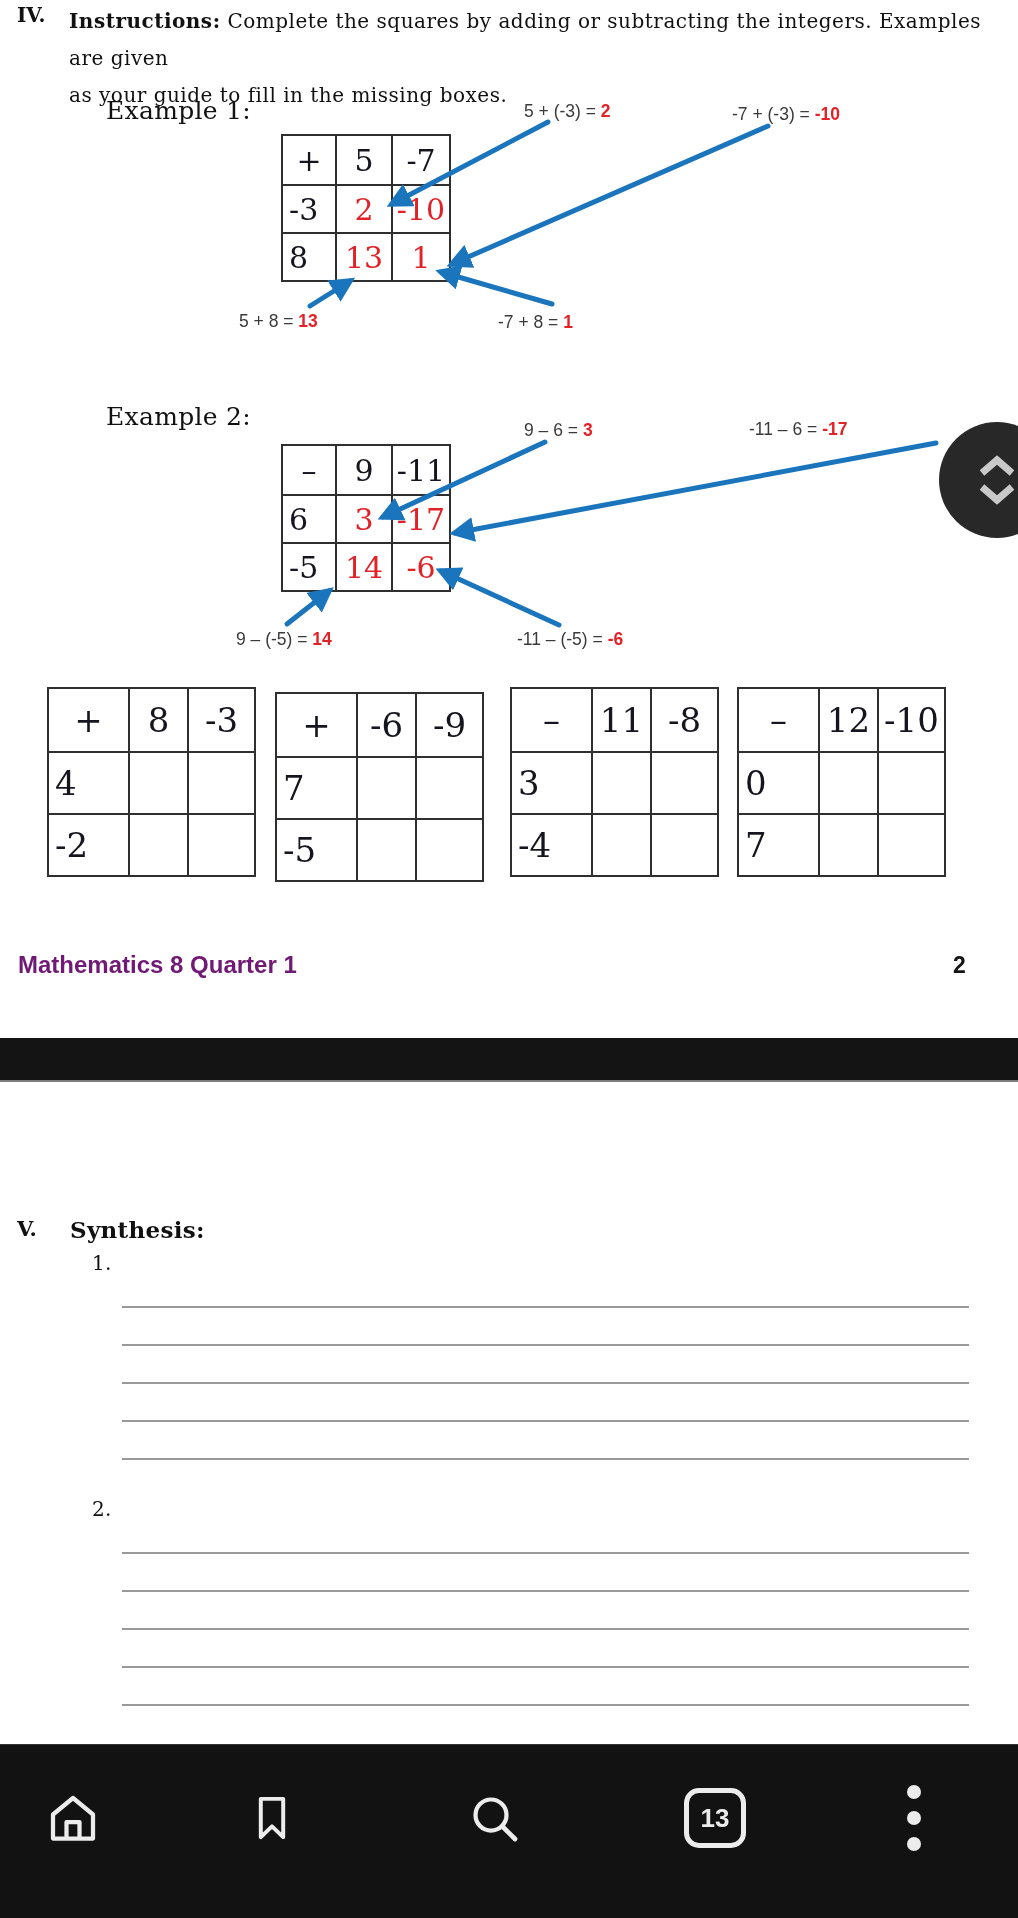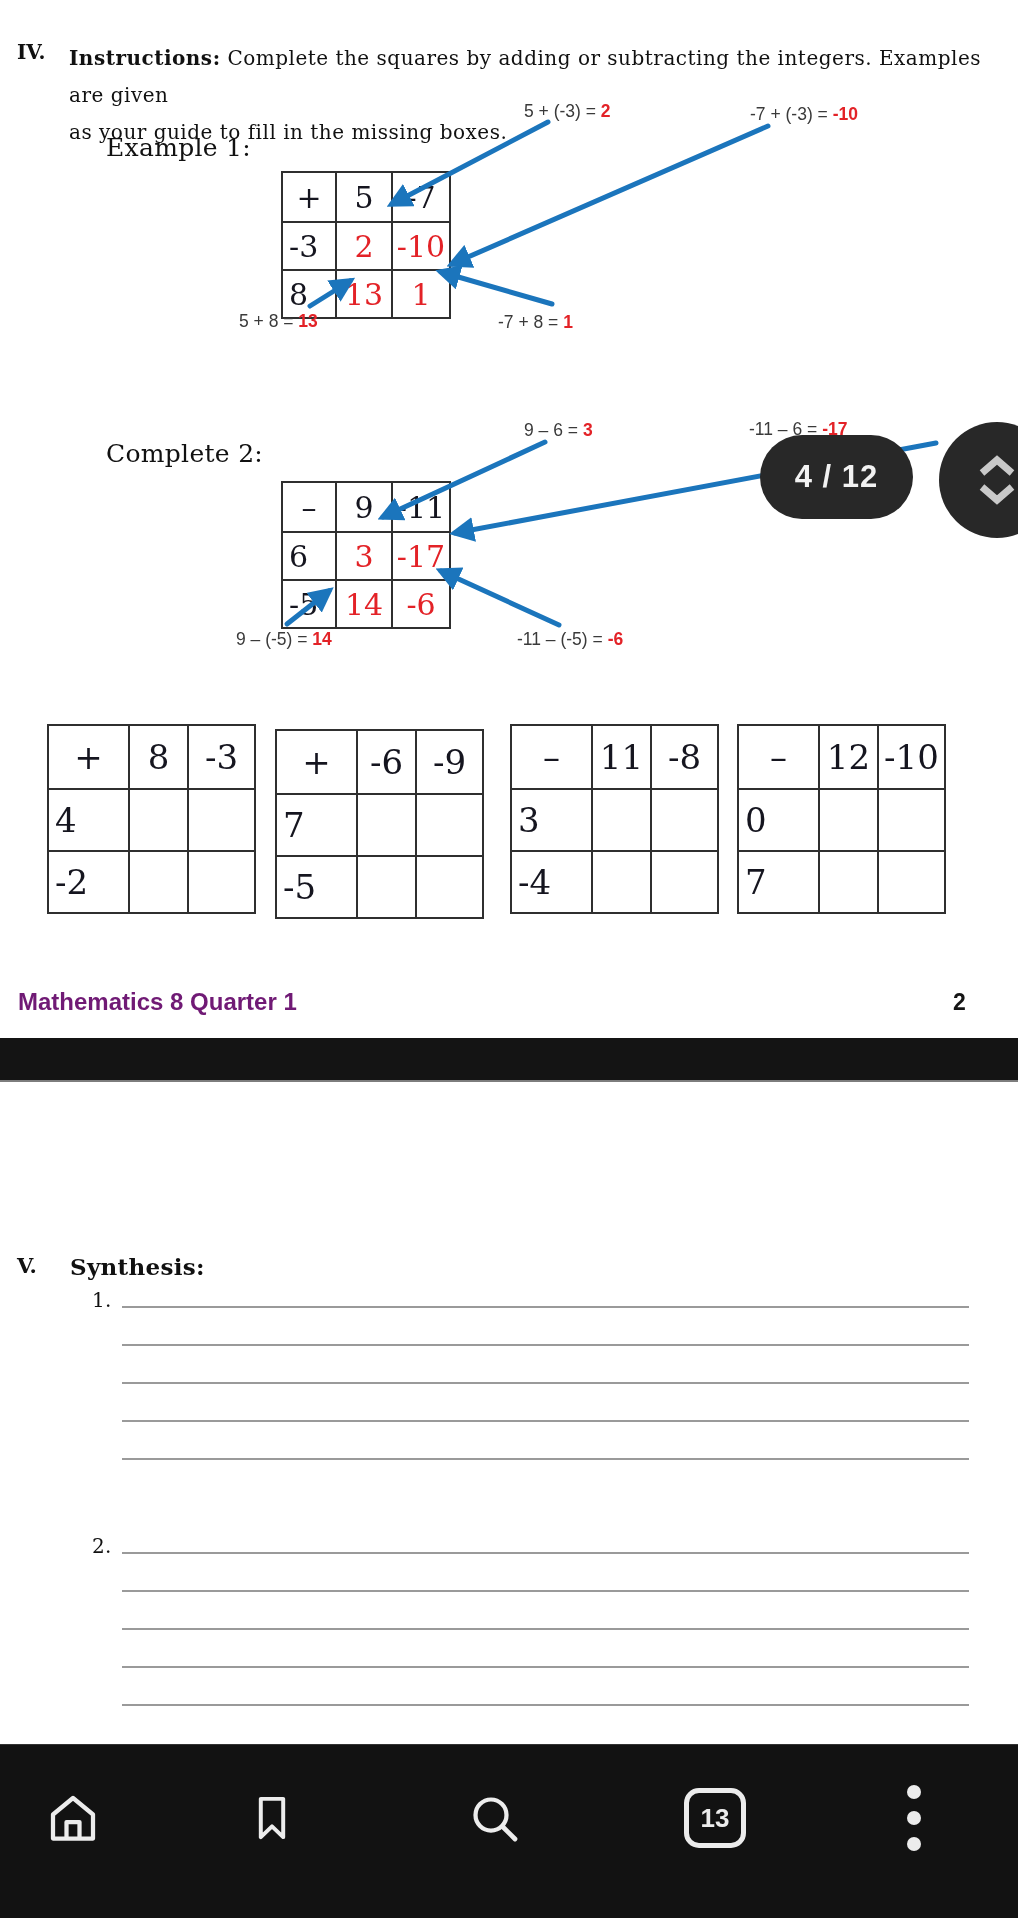--- a/index.html
+++ b/index.html
@@ -1,18 +1,18 @@
 <!DOCTYPE html>
 <html><head>
 <meta charset="utf-8">
 <style>
   html,body{margin:0;padding:0;background:#ffffff;}
   #screen{position:relative;width:1018px;height:1918px;background:#ffffff;overflow:hidden;
           font-family:"DejaVu Serif",serif;color:#111;}
-  .abs{position:absolute;margin-top:37px;}
+  .abs{position:absolute;}
 
   
   .docnum{font-weight:bold;font-size:20px;}
   .doctext{font-size:20px;letter-spacing:.5px;line-height:37px;}
   .doctext b{font-weight:bold;text-align:center;}
   .exlabel{font-size:25px;letter-spacing:.3px;}
 
   
   .mgrid{display:grid;border:2px solid #2f2f2f;background:#fff;}
   .mgrid .cell{display:flex;align-items:center;justify-content:center;
@@ -82,25 +82,25 @@
       <div class="cell">-7</div>
       <div class="cell first">-3</div>
       <div class="cell red">2</div>
       <div class="cell red">-10</div>
       <div class="cell first">8</div>
       <div class="cell red">13</div>
       <div class="cell red">1</div>
     </div>
 
   <div class="eq" style="left:524px;top:101px"><span>5 + (-3) = </span><b>2</b></div>
-  <div class="eq" style="left:750px;top:104px"><span>-7 + (-3) = </span><b>-10</b></div>
+  <div class="eq" style="left:732px;top:104px"><span>-7 + (-3) = </span><b>-10</b></div>
   <div class="eq" style="left:239px;top:311px"><span>5 + 8 = </span><b>13</b></div>
   <div class="eq" style="left:498px;top:312px"><span>-7 + 8 = </span><b>1</b></div>
 
-  <div class="abs exlabel" style="left:106px;top:402px">Complete 2:</div>
+  <div class="abs exlabel" style="left:106px;top:402px">Example 2:</div>
   <div class="abs mgrid g-example" style="left:281px;top:444px">
       <div class="cell">–</div>
       <div class="cell">9</div>
       <div class="cell">-11</div>
       <div class="cell first">6</div>
       <div class="cell red">3</div>
       <div class="cell red">-17</div>
       <div class="cell first">-5</div>
       <div class="cell red">14</div>
       <div class="cell red">-6</div>
@@ -187,23 +187,20 @@
   <div class="ansline" style="top:1420px"></div>
   <div class="ansline" style="top:1458px"></div>
 
   <div class="abs qnum" style="left:92px;top:1497px">2.</div>
   <div class="ansline" style="top:1552px"></div>
   <div class="ansline" style="top:1590px"></div>
   <div class="ansline" style="top:1628px"></div>
   <div class="ansline" style="top:1666px"></div>
   <div class="ansline" style="top:1704px"></div>
 
-  <div class="pill">
-    <span>4 / 12</span>
-  </div>
 
   <div class="fab">
     <svg width="50" height="58" viewBox="0 0 50 58">
       <polyline points="10,22 25,9 40,22" fill="none" stroke="#c9c9c9" stroke-width="7"></polyline>
       <polyline points="10,36 25,49 40,36" fill="none" stroke="#c9c9c9" stroke-width="7"></polyline>
     </svg>
   </div>
 
   <div class="toolbar">
     <button class="tbtn" style="left:73px">

